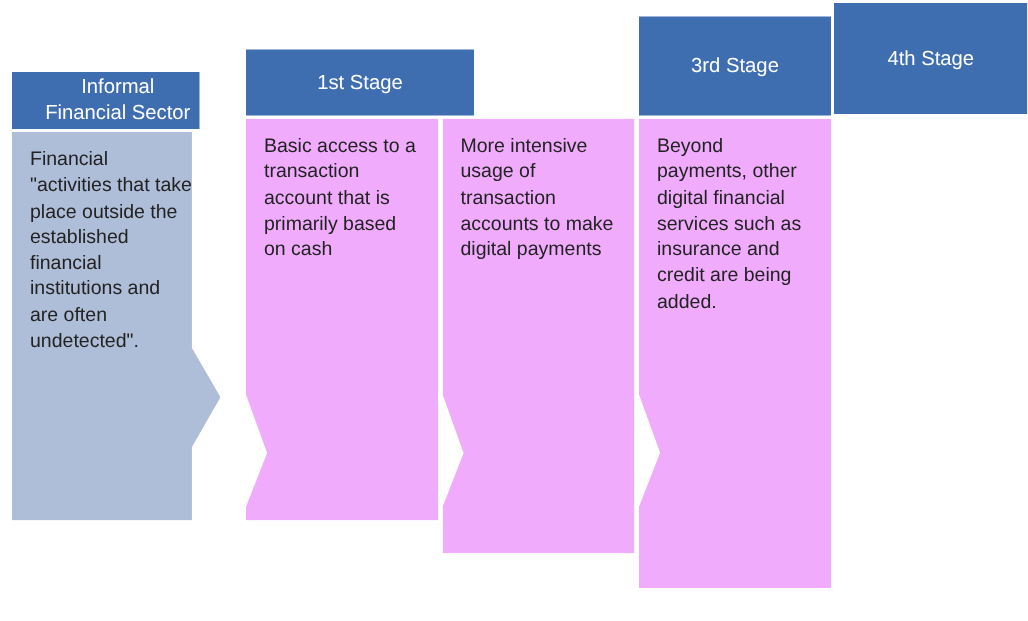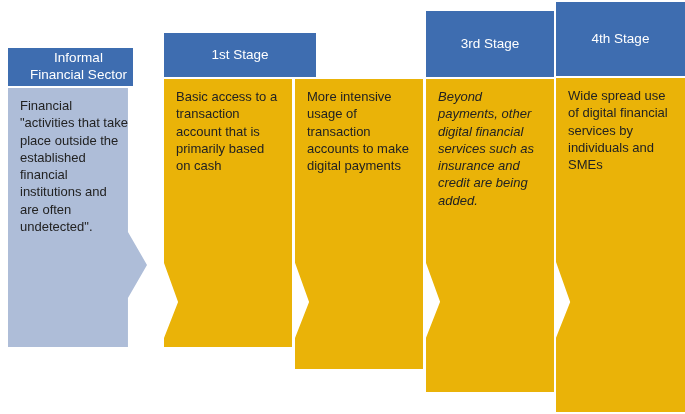--- a/index.html
+++ b/index.html
@@ -27,21 +27,21 @@
     text-align: center;
     font-size: 13.5px;
     line-height: 1.25;
     box-sizing: border-box;
     padding: 2px 6px;
   }
 
   
   .body {
     position: absolute;
-    background: #eab308;
+    background: #f0abfc;
     color: #222222;
     box-sizing: border-box;
     font-size: 13px;
     line-height: 1.33;
     overflow: hidden;
   }
   .body .txt {
     position: absolute;
     left: 12px;
     top: 9px;
@@ -70,21 +70,21 @@
   
   #hdr-informal { left: 8px;   top: 48px; width: 125px; height: 38px; padding-left: 22px; }
 
   #hdr-s1 { left: 164px; top: 33px; width: 152px; height: 44px; }
   #hdr-s2 { left: 295px; top: 22px; width: 128px; height: 55px; }
   #hdr-s3 { left: 426px; top: 11px; width: 128px; height: 66px; text-align: center; }
   #hdr-s4 { left: 556px; top: 2px;  width: 129px; height: 74px; }
 
   #body-s1 { left: 164px; top: 79px; width: 128px; height: 268px; --n1: 68.7%; --n2: 83.2%; --n3: 96.6%; }
   #body-s2 { left: 295px; top: 79px; width: 128px; height: 290px; --n1: 63.4%; --n2: 76.9%; --n3: 89.3%; }
-  #body-s3 { left: 426px; top: 79px; width: 128px; height: 313px; font-style: italic; --n1: 58.8%; --n2: 71.2%; --n3: 82.7%; }
+  #body-s3 { left: 426px; top: 79px; width: 128px; height: 313px; --n1: 58.8%; --n2: 71.2%; --n3: 82.7%; }
   #body-s4 { left: 556px; top: 78px; width: 129px; height: 334px; --n1: 55.1%; --n2: 67.1%; --n3: 77.8%; }
 </style>
 </head>
 <body>
 
 <div id="stage">
 
   <div class="hdr" id="hdr-informal">
     <span>Informal Financial Sector</span>
   </div>
@@ -106,17 +106,14 @@
   <div class="hdr" id="hdr-s3">
     <span>3rd Stage</span>
   </div>
   <div class="body chev" id="body-s3">
     <div class="txt">Beyond payments, other digital financial services such as insurance and credit are being added.</div>
   </div>
 
   <div class="hdr" id="hdr-s4">
     <span>4th Stage</span>
   </div>
-  <div class="body chev" id="body-s4">
-    <div class="txt">Wide spread use of digital financial services by individuals and SMEs</div>
-  </div>
 
 </div>
 
 </body></html>

